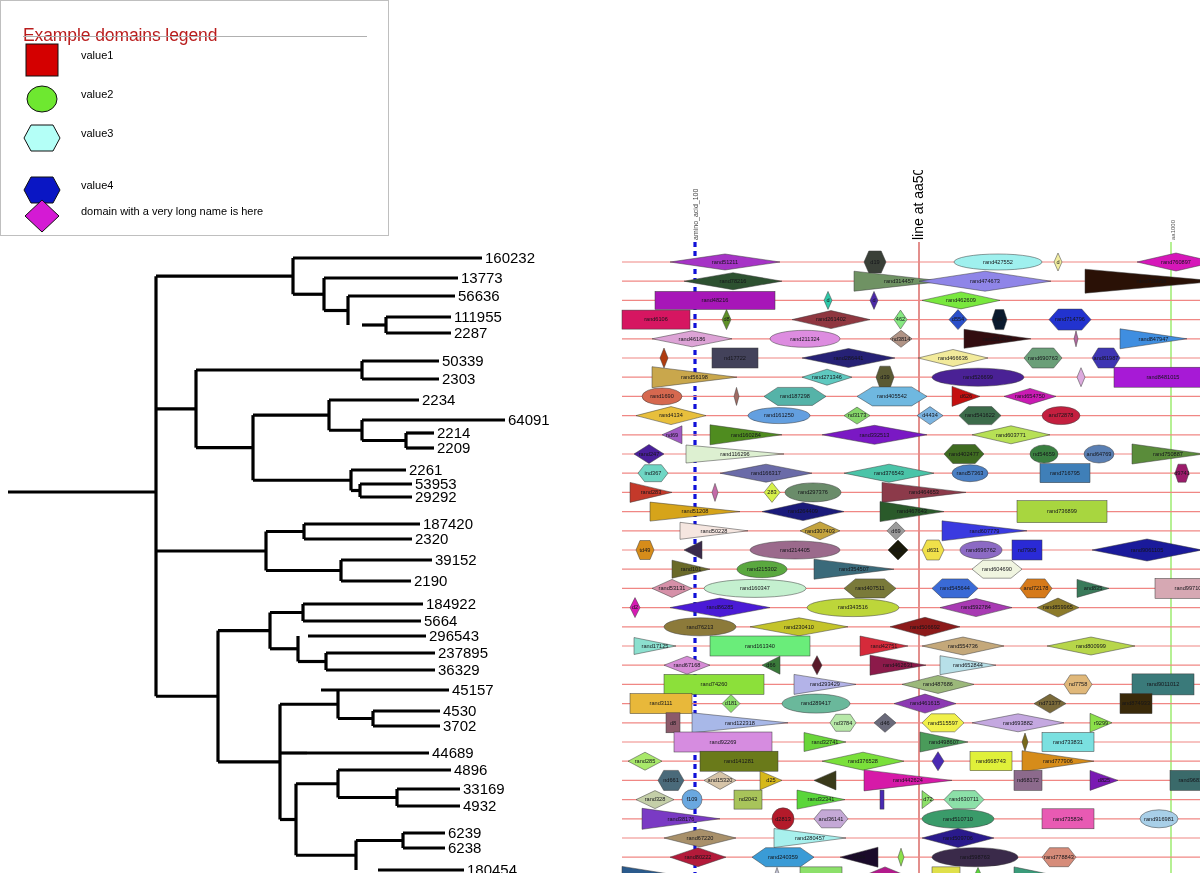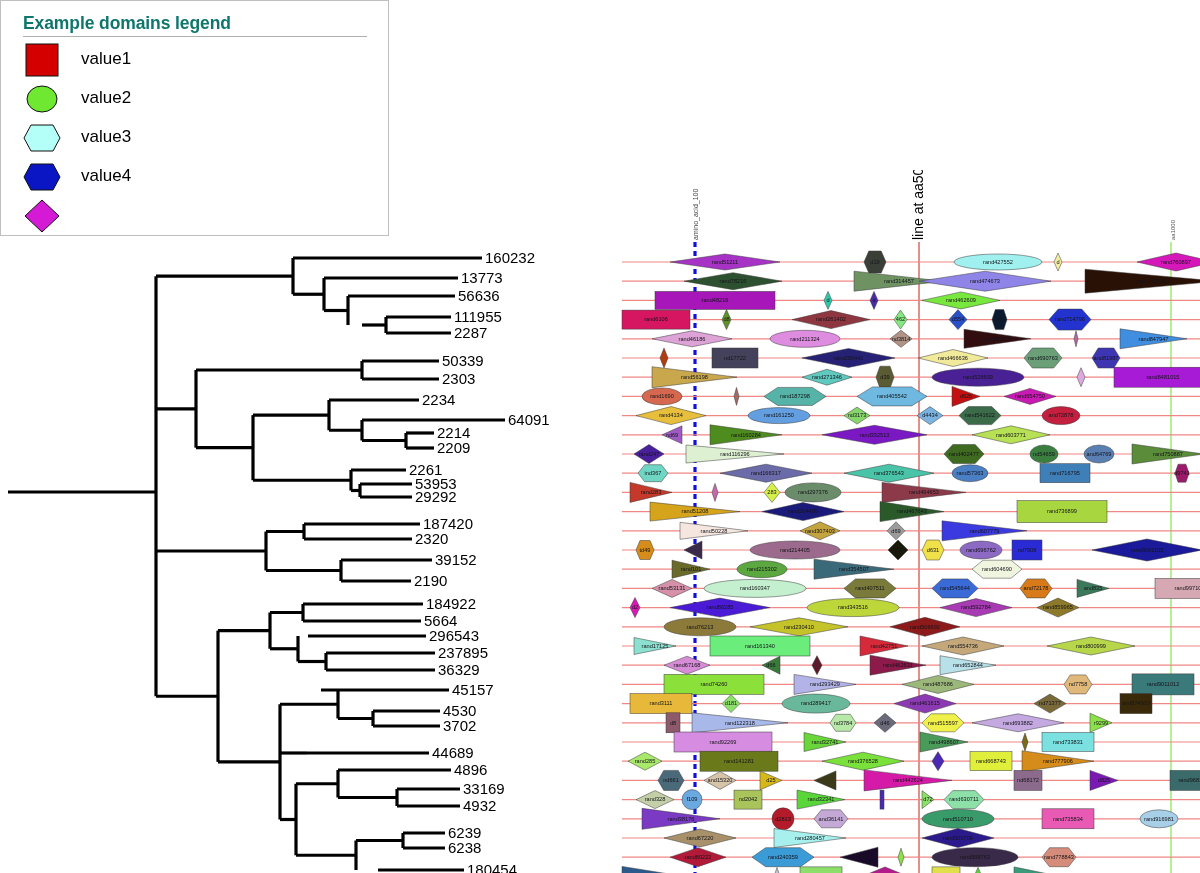--- a/index.html
+++ b/index.html
@@ -19,24 +19,24 @@
   #legend-box {
     position: absolute;
     left: 0px; top: 0px;
     width: 389px; height: 236px;
     border: 1px solid #bfbfbf;
     background: #ffffff;
     box-sizing: border-box;
   }
   #legend-title {
     position: absolute;
-    left: 22px; top: 12px;
+    left: 22px; top: 24px;
     font-size: 17.5px;
-    font-weight: bold;
-    color: #0f766e;
+    font-weight: normal;
+    color: #b91c1c;
     letter-spacing: -0.1px;
   }
   #legend-rule {
     position: absolute;
     left: 22px; top: 35px;
     width: 344px; height: 1px;
     background: #b0b0b0;
   }
   .legend-row {
     position: absolute;
@@ -45,21 +45,21 @@
     width: 350px;
   }
   .legend-swatch {
     position: absolute;
     left: 0px; top: 0px;
     width: 38px; height: 38px;
   }
   .legend-label {
     position: absolute;
     left: 58px; top: 8px;
-    font-size: 17px;
+    font-size: 11px;
     color: #000;
     white-space: nowrap;
   }
 
   
   #tree-panel {
     position: absolute;
     left: 8px; top: 236px;
     width: 600px; height: 637px;
   }
@@ -114,30 +114,31 @@
             <ellipse cx="19" cy="19" rx="15" ry="13" fill="#6ee830" stroke="#111" stroke-width="1"></ellipse>
           </svg>
           <div class="legend-label">value2</div>
         </div>
         <div class="legend-row" style="top: 118px;">
           <svg class="legend-swatch" width="38" height="38" viewBox="0 0 38 38">
             <polygon points="8,6 30,6 37,19 30,32 8,32 1,19" fill="#b4fff7" stroke="#111" stroke-width="1"></polygon>
           </svg>
           <div class="legend-label">value3</div>
         </div>
-        <div class="legend-row" style="top: 157px;">
+        <div class="legend-row" style="top: 170px;">
           <svg class="legend-swatch" width="38" height="38" viewBox="0 0 38 38">
             <polygon points="8,6 30,6 37,19 30,32 8,32 1,19" fill="#0a16c4" stroke="#111" stroke-width="1"></polygon>
           </svg>
           <div class="legend-label">value4</div>
         </div>
         <div class="legend-row" style="top: 196px;">
           <svg class="legend-swatch" width="38" height="38" viewBox="0 0 38 38">
             <polygon points="19,3 36,19 19,35 2,19" fill="#d41ad4" stroke="#111" stroke-width="1"></polygon>
           </svg>
+          <div class="legend-label">domain with a very long name is here</div>
         </div>
       </div>
   </div>
 
   <div id="tree-panel">
     <svg id="tree-svg" width="600" height="637" viewBox="0 0 600 637">
         <line x1="285" x2="474" y1="22" y2="22" stroke="#000000" stroke-width="3.2"></line>
         <text x="477" y="23" class="tree-label">160232</text>
         <line x1="316" x2="450" y1="42" y2="42" stroke="#000000" stroke-width="3.2"></line>
         <text x="453" y="43" class="tree-label">13773</text>

